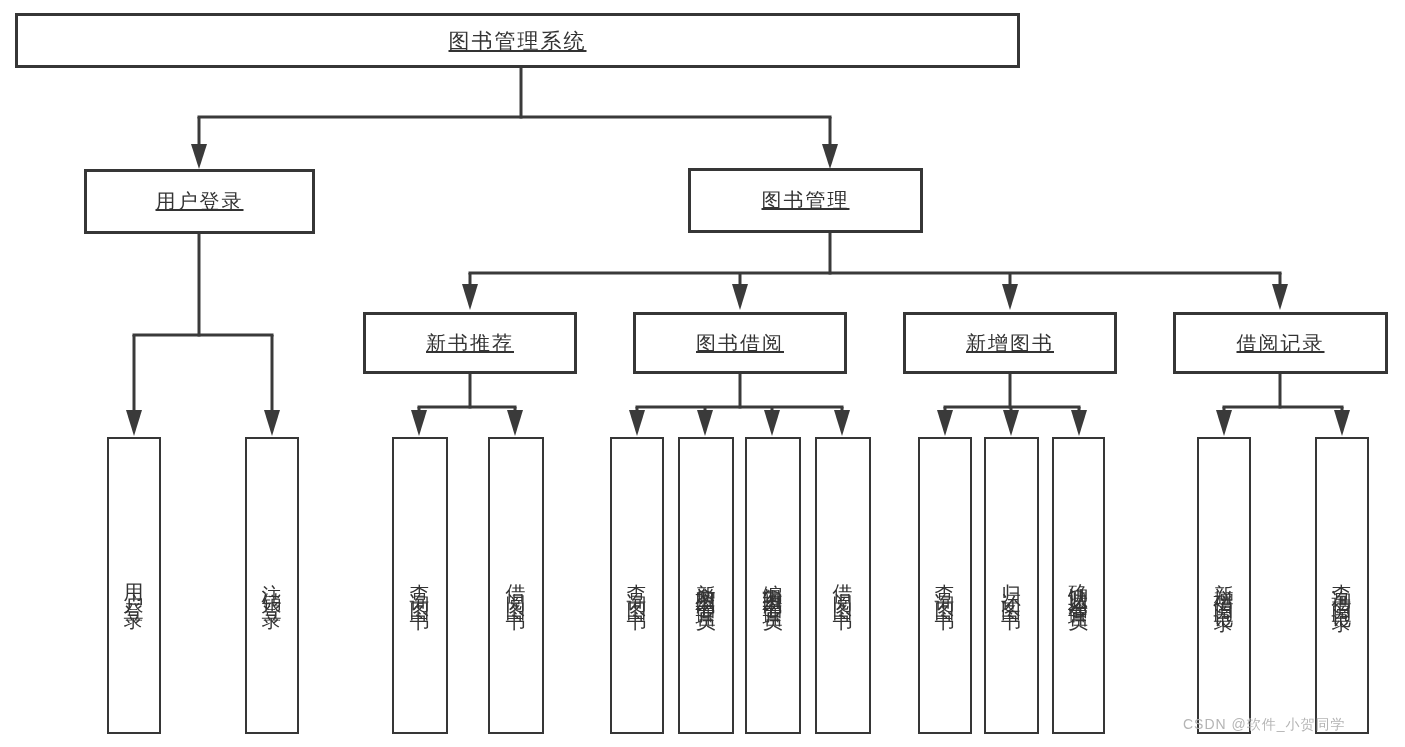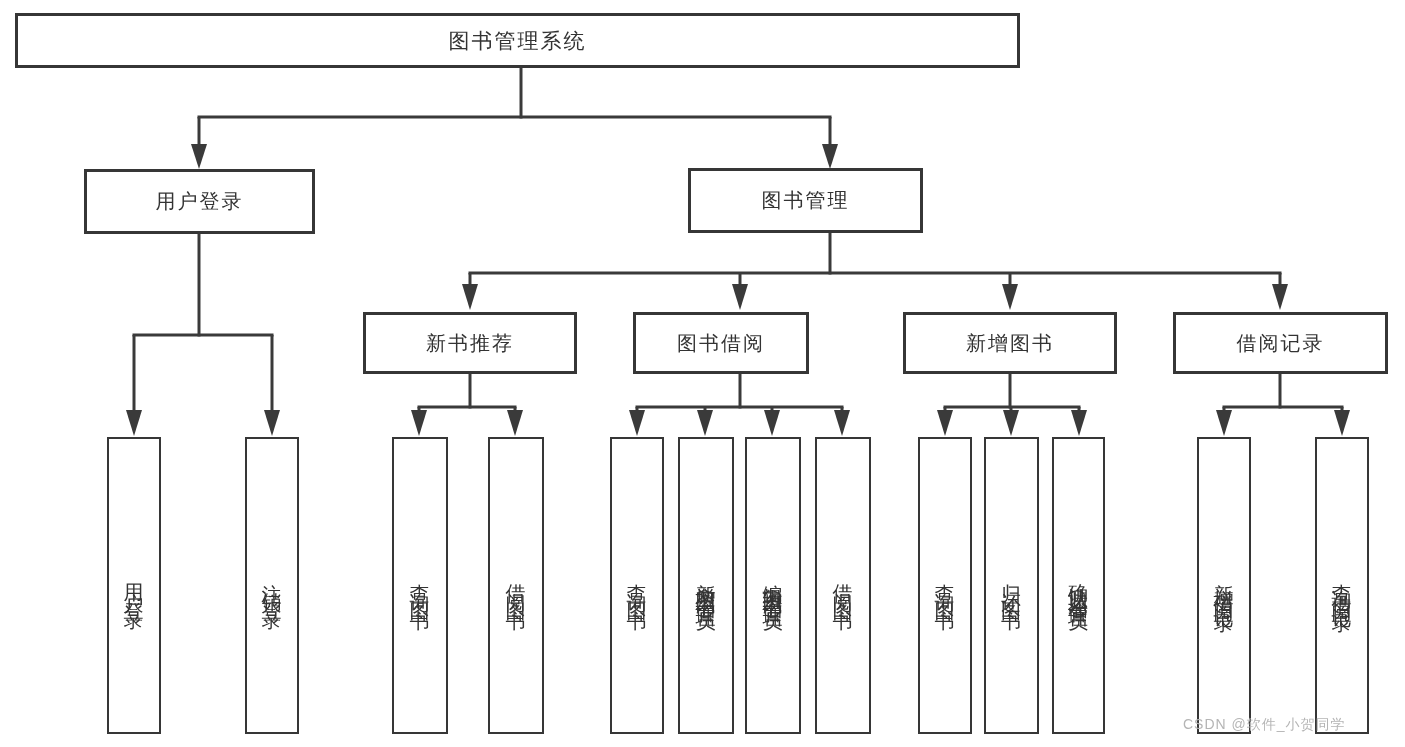--- a/index.html
+++ b/index.html
@@ -12,21 +12,21 @@
     position:relative;width:1405px;height:747px;background:var(--page);overflow:hidden;
   }
   .wires{position:absolute;left:0;top:0;color:var(--line);}
   .wires line{stroke:currentColor;stroke-width:3;}
   .wires polygon{fill:currentColor;}
   .node{
     position:absolute;background:var(--box-bg);border:3px solid var(--border);
     display:flex;align-items:center;justify-content:center;
     color:var(--text);
   }
-  .node .lbl{letter-spacing:2px;font-size:20px;color:var(--text);white-space:nowrap;}
+  .node .lbl{letter-spacing:2px;font-size:20px;color:var(--text);white-space:nowrap;text-decoration:underline;}
   .root .lbl{font-size:21px;}
   .leaf{border-width:2.5px;}
   .leaf .vtxt{
     writing-mode:vertical-rl;text-orientation:mixed;
     font-size:20px;letter-spacing:9px;color:var(--text);line-height:1;
   }
   .leaf .vtxt.long{letter-spacing:4px;}
   .watermark{
     position:absolute;left:1183px;top:716px;width:215px;
     font-size:14px;color:var(--wm);white-space:nowrap;letter-spacing:1px;
@@ -120,21 +120,21 @@
   <div class="node" style="left:84px;top:169px;width:231px;height:65px;">
     <span class="lbl">用户登录</span>
   </div>
   <div class="node" style="left:688px;top:168px;width:235px;height:65px;">
     <span class="lbl">图书管理</span>
   </div>
 
   <div class="node" style="left:363px;top:312px;width:214px;height:62px;">
     <span class="lbl">新书推荐</span>
   </div>
-  <div class="node" style="left:633px;top:312px;width:176px;height:62px;">
+  <div class="node" style="left:633px;top:312px;width:214px;height:62px;">
     <span class="lbl">图书借阅</span>
   </div>
   <div class="node" style="left:903px;top:312px;width:214px;height:62px;">
     <span class="lbl">新增图书</span>
   </div>
   <div class="node" style="left:1173px;top:312px;width:215px;height:62px;">
     <span class="lbl">借阅记录</span>
   </div>
 
   <div class="node leaf" style="left:107px;top:437px;width:54px;height:297px;">

